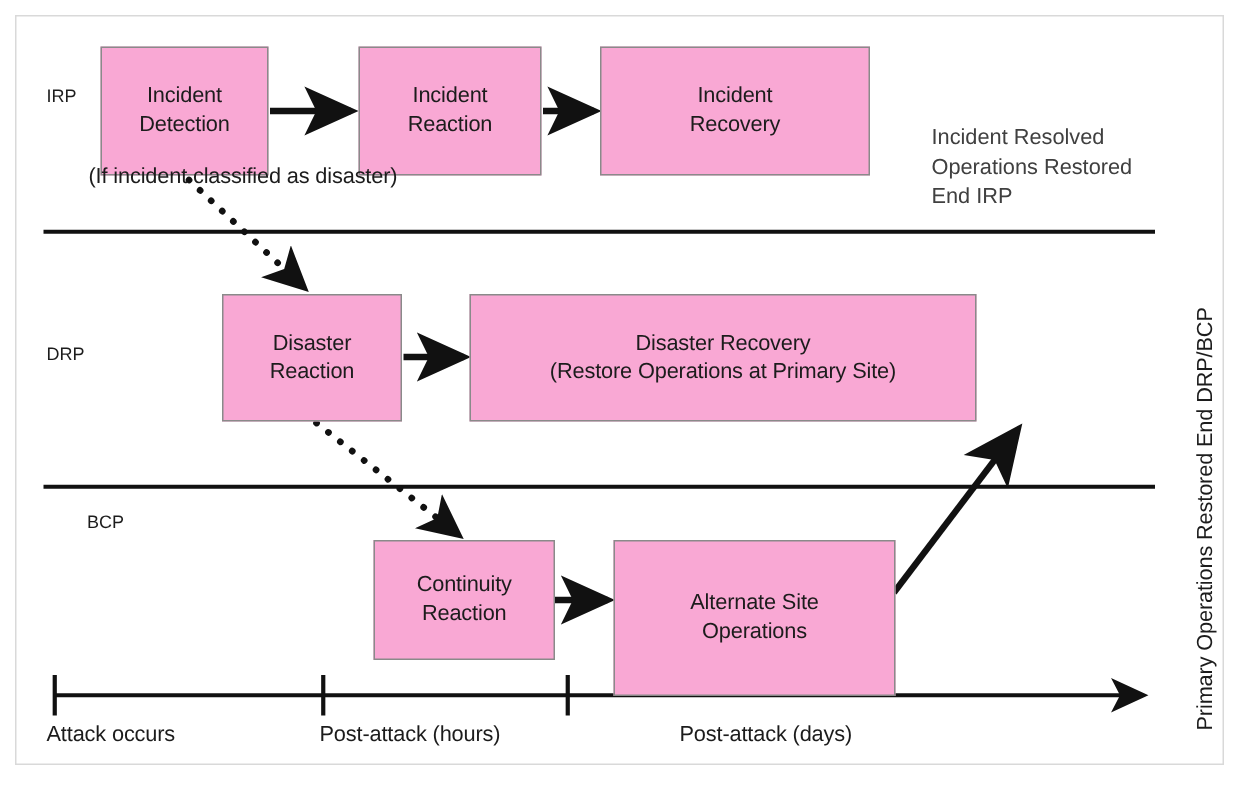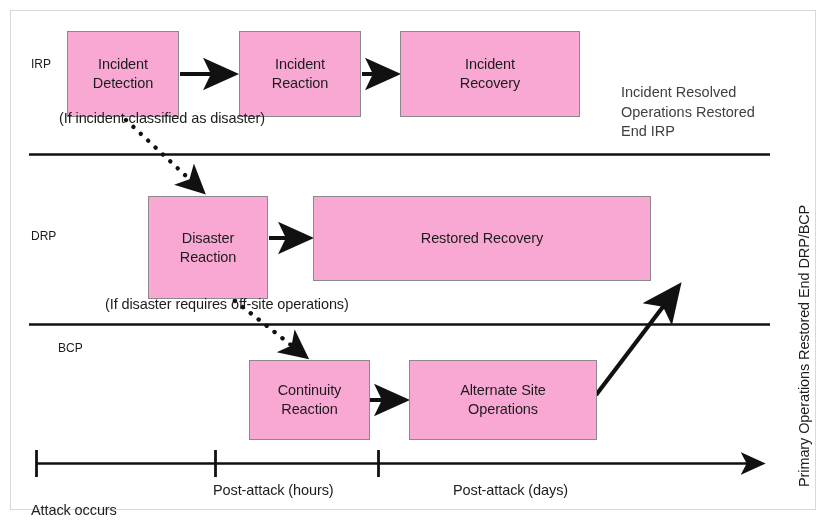--- a/index.html
+++ b/index.html
@@ -158,46 +158,46 @@
   </div>
 
   <div class="corner-note" style="left:621px; top:35px;">
     <div>Incident Resolved</div>
     <div>Operations Restored</div>
     <div>End IRP</div>
   </div>
 
   <div class="caption" style="left:31px; top:110px;margin-left:28px;">(If incident classified as disaster)</div>
 
-  <div class="pbox" style="left:148px; top:196px; width:120px; height:103px;">
+  <div class="pbox" style="left:148px; top:196px; width:120px; height:85px;">
     <div>
       <span class="lbl">Disaster</span>
       <span class="lbl">Reaction</span>
     </div>
   </div>
   <div class="pbox" style="left:313px; top:196px; width:338px; height:85px;">
     <div>
-      <span class="lbl">Restored Recovery</span>
-    </div>
-  </div>
-
-  <div class="caption" style="left:105px; top:296px;">(If disaster requires off-site operations)</div>
+      <span class="lbl">Disaster Recovery</span>
+      <span class="lbl">(Restore Operations at Primary Site)</span>
+    </div>
+  </div>
+
 
   <div class="pbox" style="left:249px; top:360px; width:121px; height:80px;">
     <div>
       <span class="lbl">Continuity</span>
       <span class="lbl">Reaction</span>
     </div>
   </div>
-  <div class="pbox" style="left:409px; top:360px; width:188px; height:80px;">
+  <div class="pbox" style="left:409px; top:360px; width:188px; height:104px;">
     <div>
       <span class="lbl">Alternate Site</span>
       <span class="lbl">Operations</span>
     </div>
   </div>
 
-  <div class="tick-label" style="left:31px; top:502px;">Attack occurs</div>
+  <div class="tick-label" style="left:31px; top:482px;">Attack occurs</div>
   <div class="tick-label" style="left:453px; top:482px;">Post-attack (days)</div>
   <div class="tick-label" style="left:213px; top:482px;">Post-attack (hours)</div>
 
   <div class="vert-label" style="left:796px; top:487px;">Primary Operations Restored End DRP/BCP</div>
 
 </div>
 
 </body></html>

